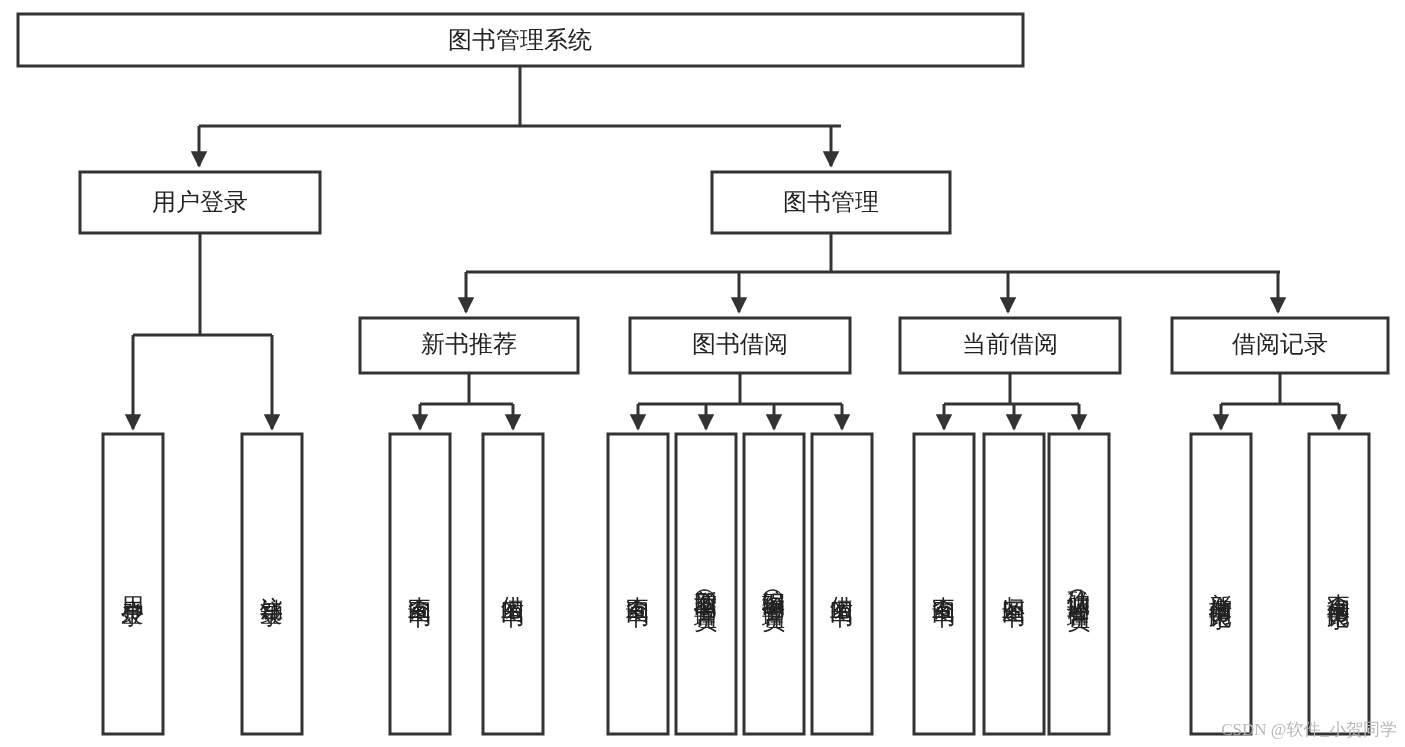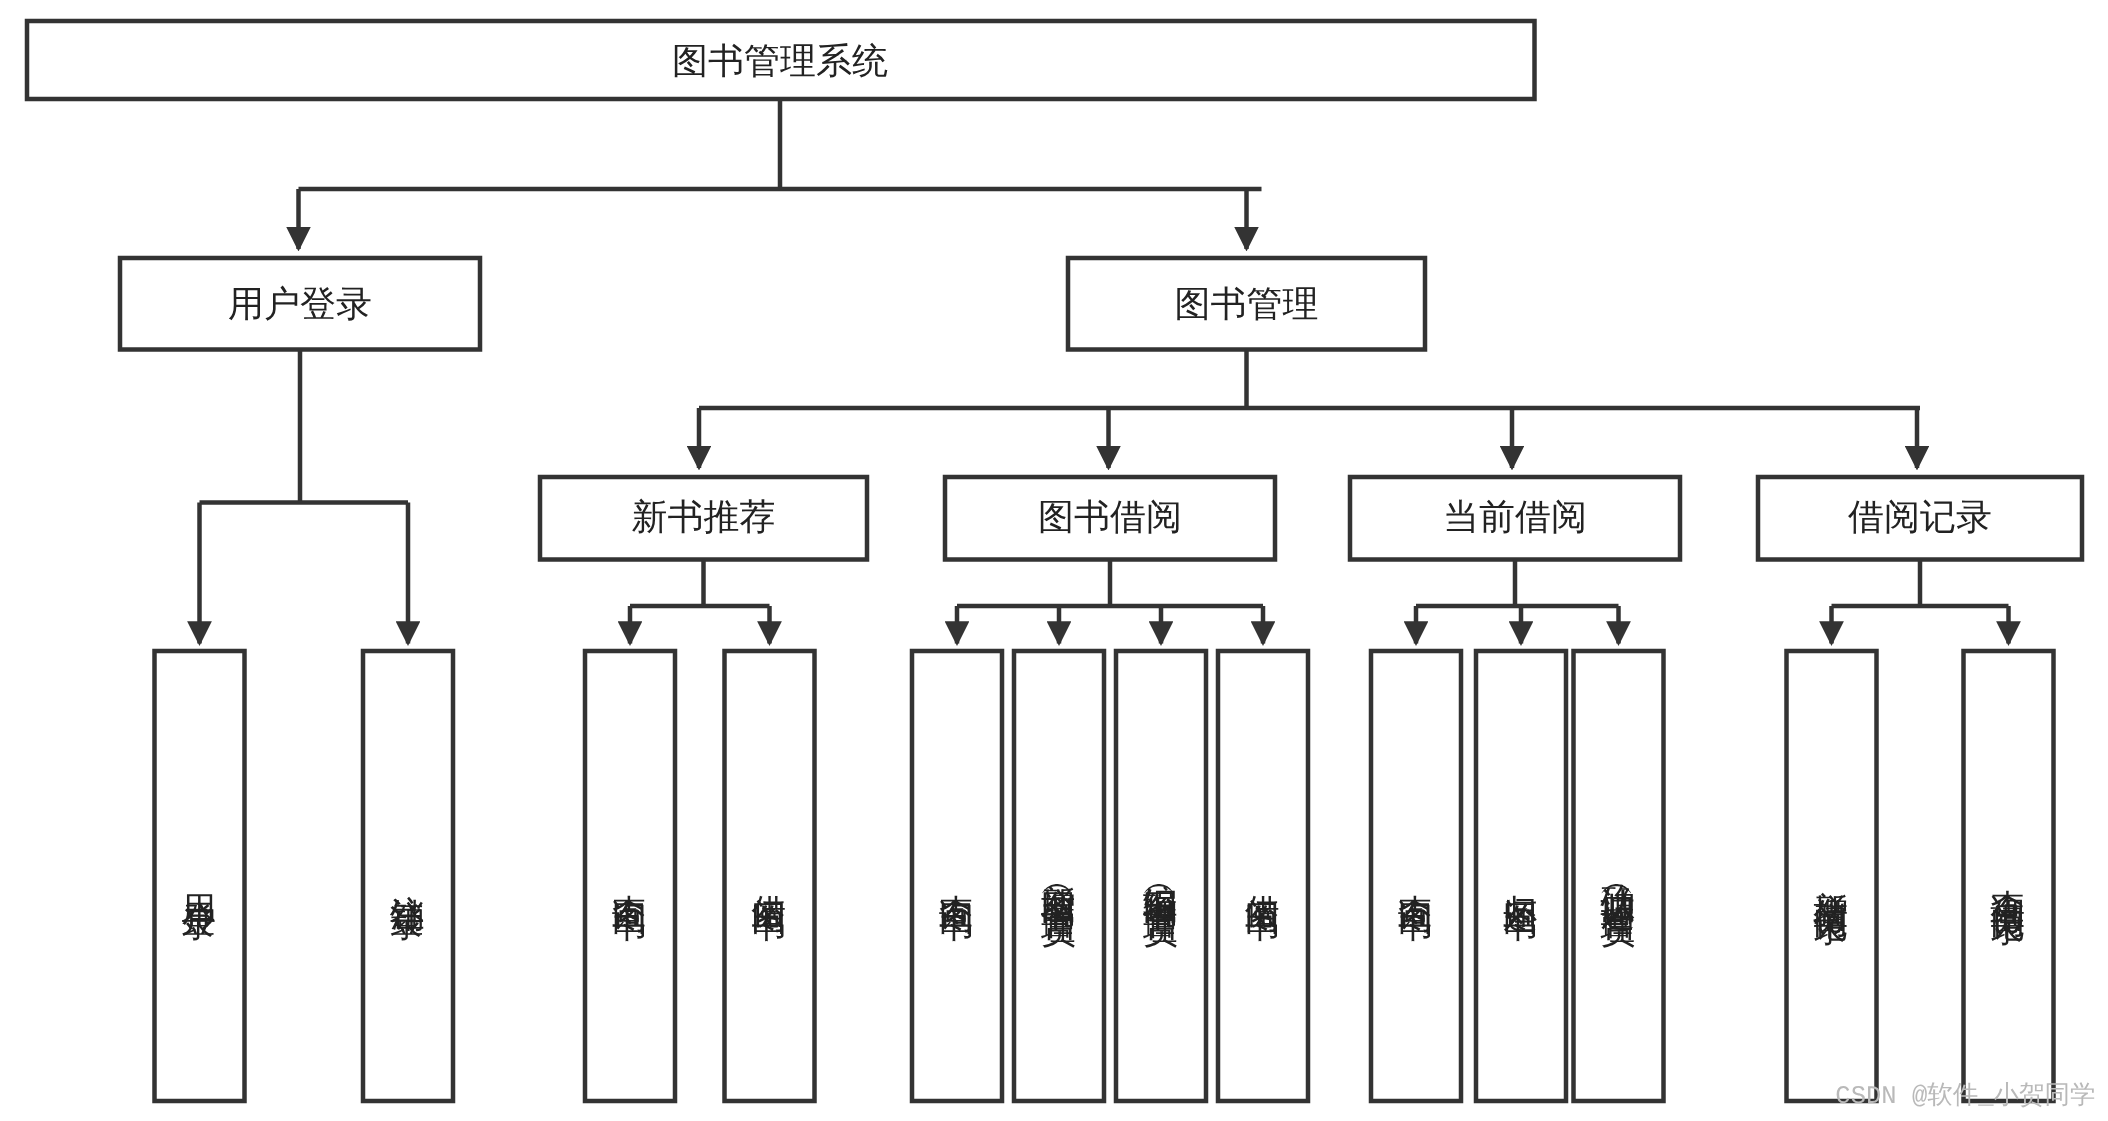--- a/index.html
+++ b/index.html
@@ -48,21 +48,21 @@
     fill: none;
   }
   .arrow-head {
     fill: #333333;
     stroke: none;
   }
   .watermark {
     position: absolute;
     right: 8px;
     bottom: 6px;
-    font-family: Liberation Mono, monospace;
+    font-family: Liberation Serif, serif;
     font-size: 17px;
     color: #b9b9b9;
     white-space: nowrap;
     pointer-events: none;
   }
 </style>
 </head>
 <body>
 
 <svg id="diagram" viewBox="0 0 1405 747">

